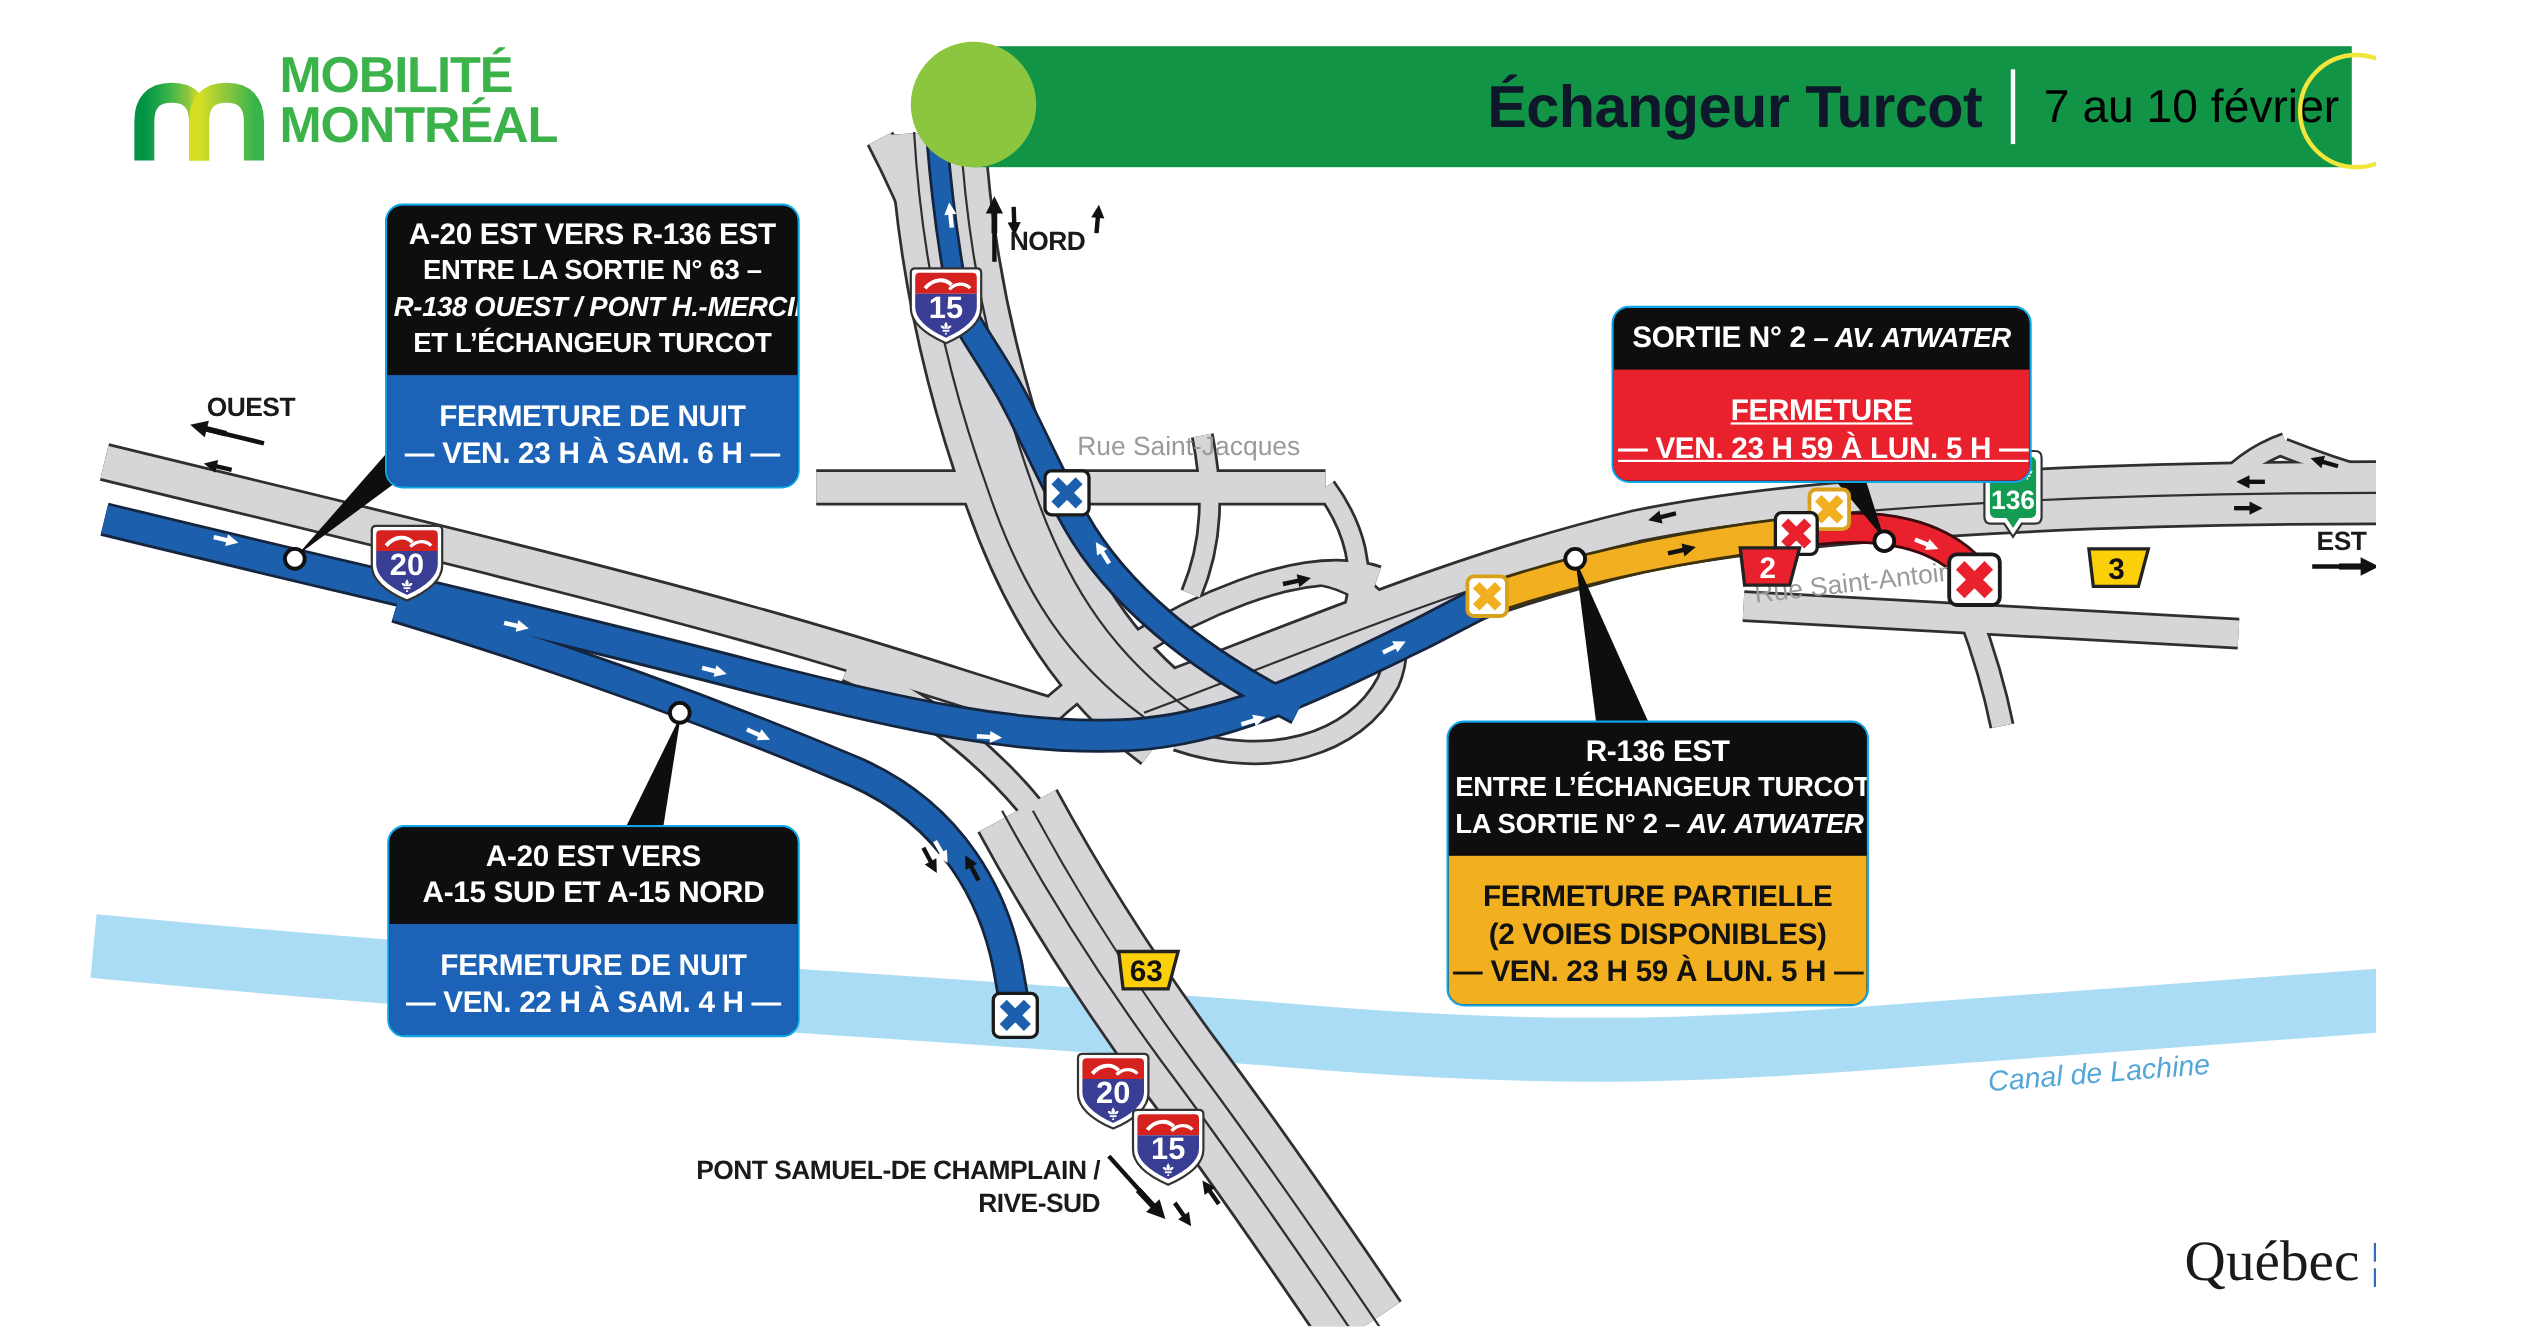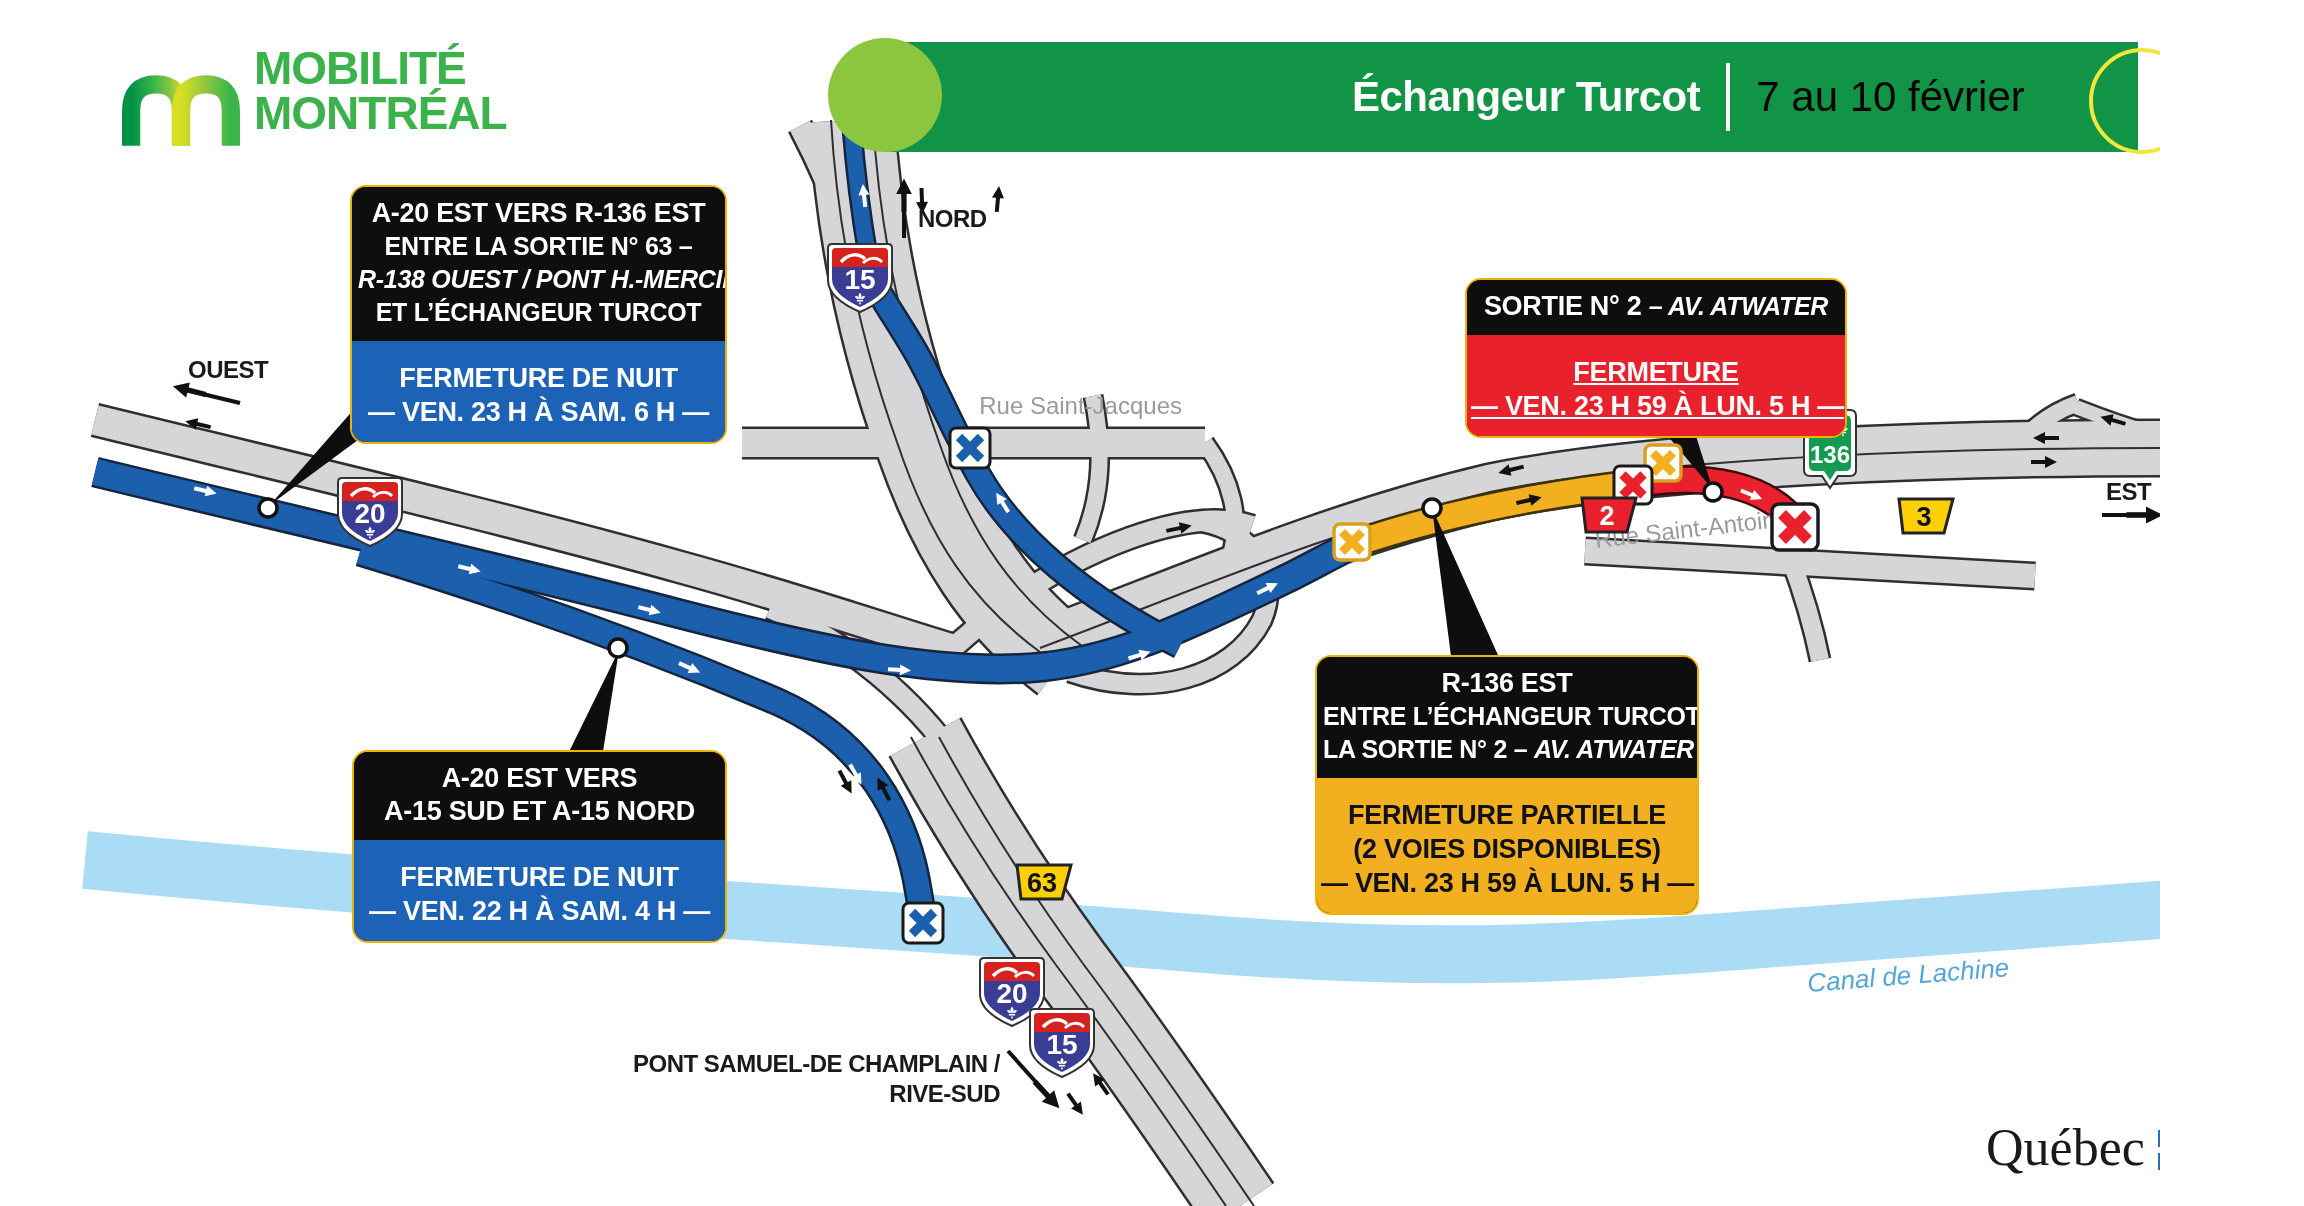--- a/index.html
+++ b/index.html
@@ -6,34 +6,34 @@
   .stage{position:relative;width:2160px;height:1206px;background:#fff;overflow:hidden;
          font-family:"Liberation Sans",sans-serif;}
   
   .logo{position:absolute;left:122px;top:38px;display:flex;align-items:flex-start;}
   .logo-text{margin-left:14px;color:#3CB24A;font-weight:bold;font-size:46px;line-height:45px;
              letter-spacing:-1px;margin-top:8px;}
   .accent-circle{position:absolute;left:828px;top:38px;width:114px;height:114px;border-radius:50%;
                  background:#8CC63E;z-index:3;}
   .greenbar{position:absolute;left:884px;top:42px;width:1254px;height:110px;background:#129447;
             display:flex;align-items:center;z-index:2;}
-  .greenbar .title{margin-left:468px;color:#ffffff;font-weight:bold;font-size:42px;letter-spacing:-0.5px;white-space:nowrap;}
+  .greenbar .title{margin-left:468px;color:#0f172a;font-weight:bold;font-size:54px;letter-spacing:-0.5px;white-space:nowrap;}
   .greenbar .sep{width:4px;height:68px;background:#fff;margin:0 26px;}
   .greenbar .daterange{color:#000000;font-size:42px;font-weight:400;white-space:nowrap;}
   .endcircle{position:absolute;left:2089px;top:48px;width:98px;height:98px;border-radius:50%;
              border:4px solid #F2E63B;z-index:4;background:transparent;}
   
   svg.map{position:absolute;left:0;top:0;z-index:1;}
   .dirLabel{font-family:"Liberation Sans",sans-serif;font-weight:bold;font-size:24px;fill:#1A1A1A;letter-spacing:-0.5px;}
   .streetLabel{font-family:"Liberation Sans",sans-serif;font-size:24px;fill:#9A9A9C;}
   .canalLabel{font-family:"Liberation Sans",sans-serif;font-style:italic;font-size:26px;fill:#55A6D8;}
   .shieldNum{font-family:"Liberation Sans",sans-serif;font-weight:bold;fill:#fff;text-anchor:middle;}
   .exitNum{font-family:"Liberation Sans",sans-serif;font-weight:bold;text-anchor:middle;}
   
-  .callout{position:absolute;z-index:5;border-radius:16px;overflow:hidden;border:2px solid #eab308;
+  .callout{position:absolute;z-index:5;border-radius:16px;overflow:hidden;border:2px solid #0ea5e9;
            background:#0e0e0e;color:#fff;text-align:center;letter-spacing:-0.3px;}
   .callout .blackpart{background:#0e0e0e;padding:10px 6px 12px;}
   .callout .band{padding:20px 4px 13px;}
   .band-blue{background:#1C63B7;color:#fff;}
   .band-red{background:#E8212D;color:#fff;text-decoration:underline;}
   .band-orange{background:#F2B020;color:#111;}
   .c-title{font-weight:bold;font-size:27px;line-height:33px;white-space:nowrap;}
   .c-line{font-weight:700;font-size:25px;line-height:33px;white-space:nowrap;}
   .c-it{font-style:italic;}
   .c-status{font-weight:bold;font-size:27px;line-height:34px;white-space:nowrap;}

